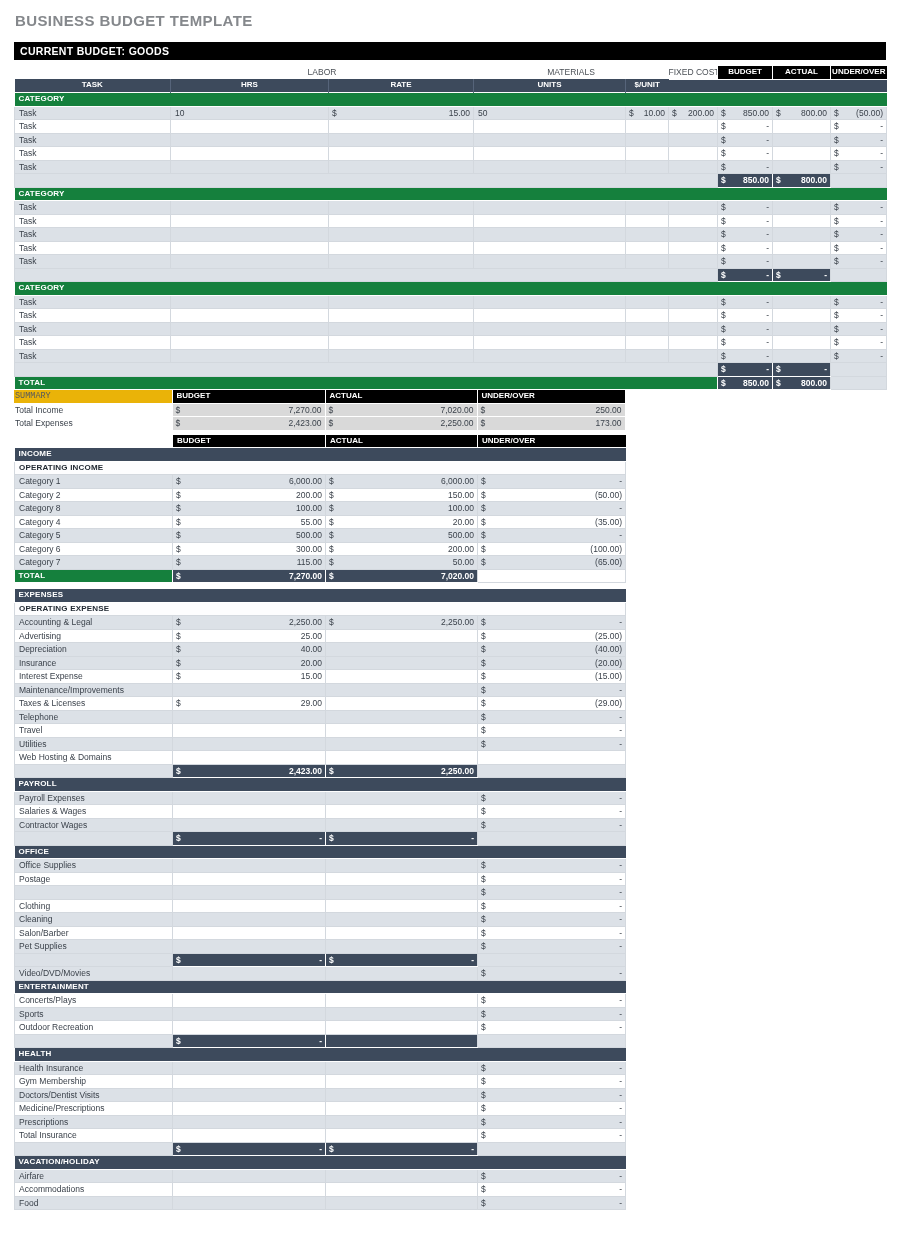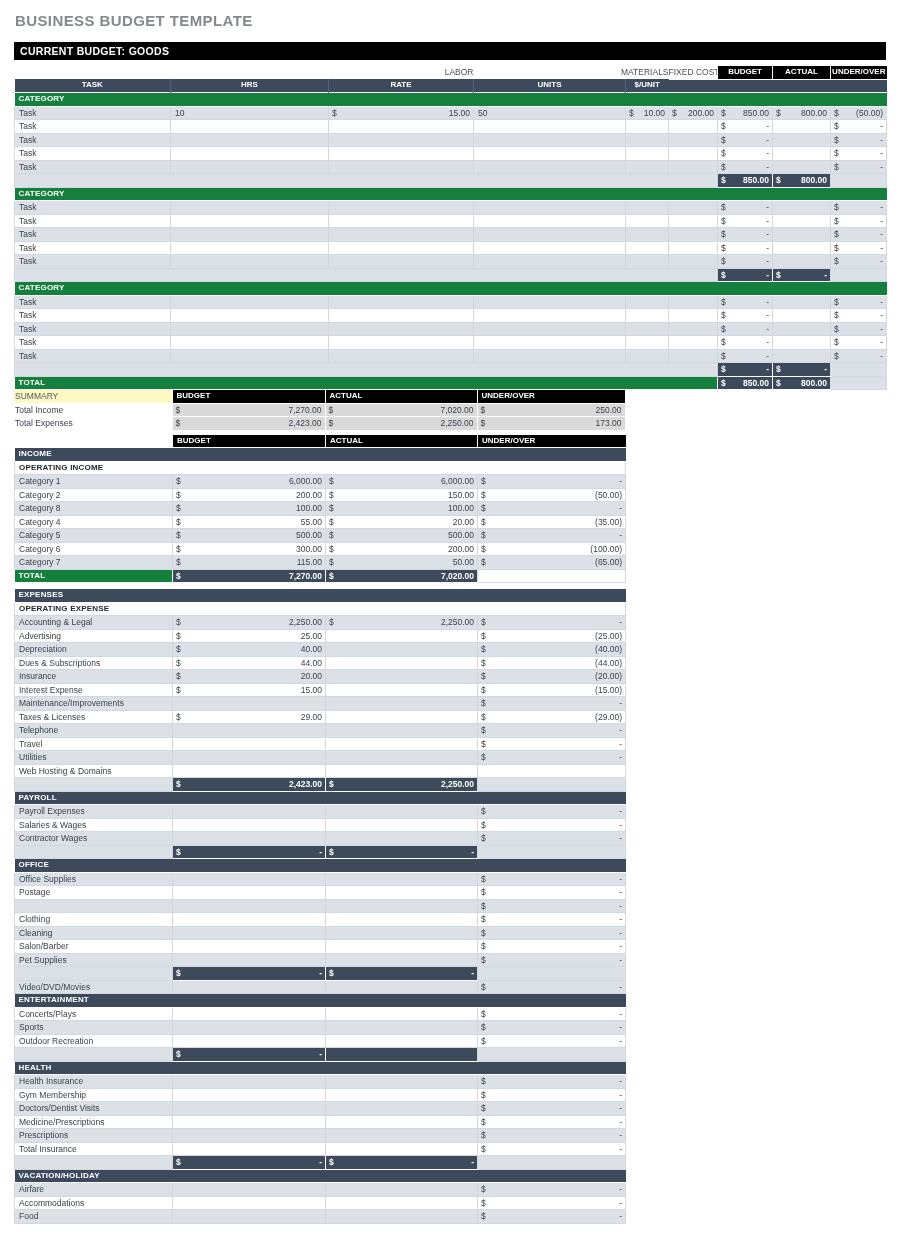--- a/index.html
+++ b/index.html
@@ -37,21 +37,21 @@
   
   td.blk{
     background:#000;color:#fff;font-weight:bold;text-align:center;
     font-size:8px;border-left:1px solid #fff;border-bottom:1px solid #fff;
   }
   td.blkl{
     background:#000;color:#fff;font-weight:bold;text-align:left;
     font-size:8px;padding-left:4px;border-left:1px solid #fff;border-bottom:1px solid #fff;
   }
   
-  td.grp{text-align:right;font-size:8.5px;color:#4a4f55;background:#fff;}
+  td.grp{text-align:center;font-size:8.5px;color:#4a4f55;background:#fff;}
   td.grpr{text-align:right;font-size:8.5px;color:#4a4f55;background:#fff;padding-right:3px;}
   
   td.dk{background:#3d4a5c;color:#fff;}
   td.dkhead{
     background:#3d4a5c;color:#fff;font-weight:bold;text-align:center;font-size:8px;
     border-left:1px solid #56647a;
   }
   td.bar{
     background:#3d4a5c;color:#fff;font-weight:bold;font-size:8px;
     padding-left:4px;letter-spacing:.2px;border-top:1px solid #fff;border-bottom:1px solid #fff;
@@ -63,21 +63,21 @@
   td.sd{
     background:#3d4a5c;color:#fff;font-weight:bold;
     border-top:1px solid #fff;border-left:1px solid #fff;border-bottom:1px solid #fff;
   }
   td.dklabel{
     background:#15803d;color:#fff;font-weight:bold;font-size:8px;padding-left:4px;
     border-top:1px solid #fff;border-bottom:1px solid #fff;letter-spacing:.2px;
   }
   
   .mc{display:flex;justify-content:space-between;padding:0 3px;height:100%;}
-  .lblcell{background:#fef9c3;color:#55595e;font-size:8.5px;padding-left:1px;}
+  .lblcell{background:#eab308;color:#55595e;font-size:8.5px;padding-left:1px;font-family:Liberation Mono, monospace;}
   .sumlbl{background:#fff;font-size:8.5px;padding-left:1px;}
 </style>
 </head>
 <body>
 
 <div class="wrap">
 
   <div class="page-title">BUSINESS BUDGET TEMPLATE</div>
 
   <div class="secbar" id="goods-bar">CURRENT BUDGET: GOODS</div>
@@ -836,36 +836,20 @@
           </td>
           <td class="cell g"></td>
           <td class="cell g">
             <div class="mc">
               <span>$</span>
               <span>(40.00)</span>
             </div>
           </td>
         </tr>
         <tr>
-          <td class="cell txt w">Dues &amp; Subscriptions</td>
-          <td class="cell w">
-            <div class="mc">
-              <span>$</span>
-              <span>44.00</span>
-            </div>
-          </td>
-          <td class="cell w"></td>
-          <td class="cell w">
-            <div class="mc">
-              <span>$</span>
-              <span>(44.00)</span>
-            </div>
-          </td>
-        </tr>
-        <tr>
           <td class="cell txt g">Insurance</td>
           <td class="cell g">
             <div class="mc">
               <span>$</span>
               <span>20.00</span>
             </div>
           </td>
           <td class="cell g"></td>
           <td class="cell g">
             <div class="mc">

